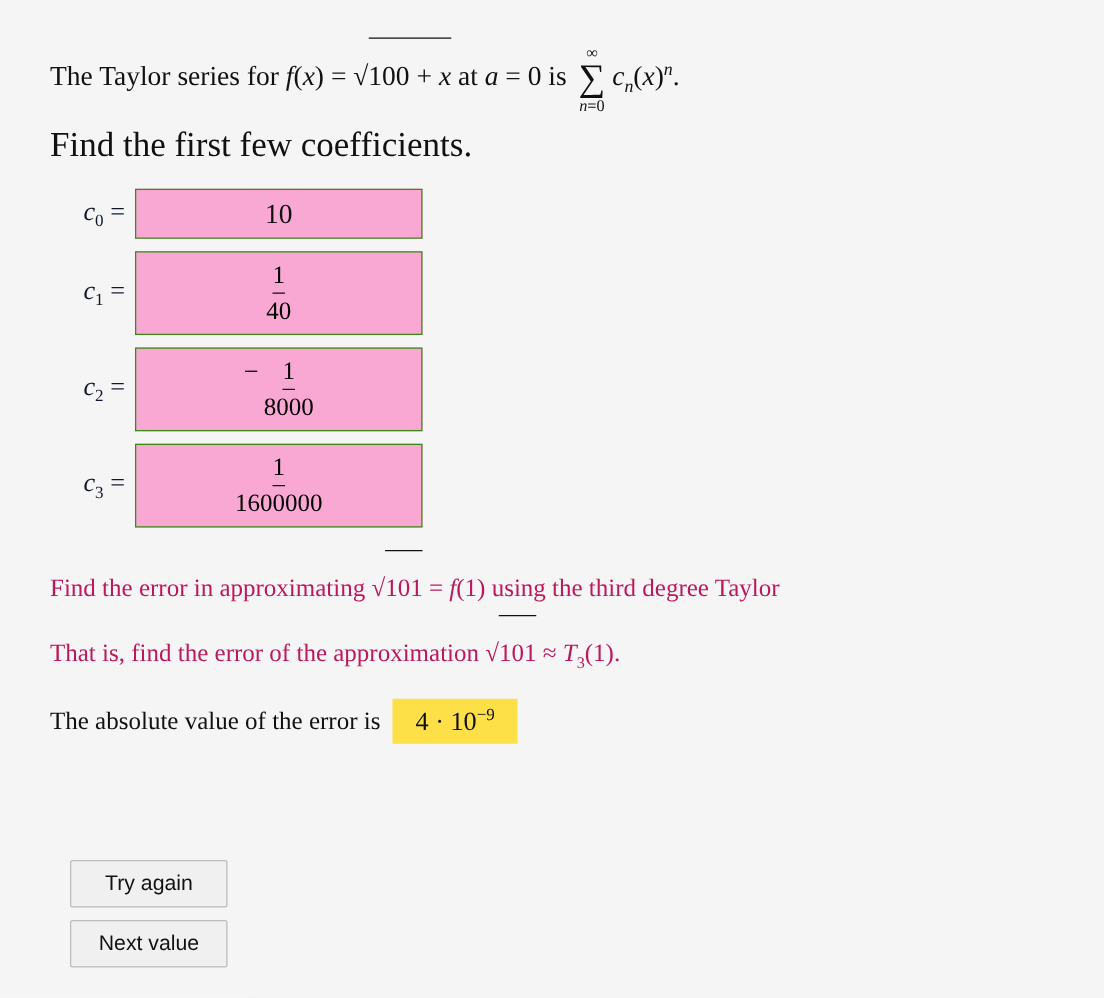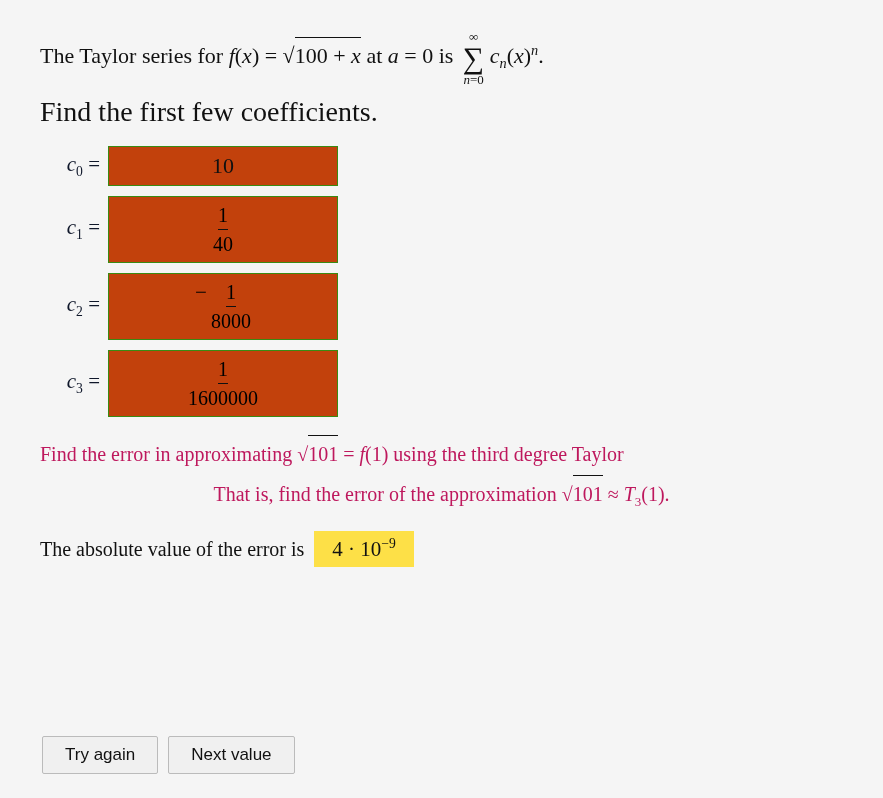--- a/index.html
+++ b/index.html
@@ -47,21 +47,21 @@
 
     .coeff-label {
       font-size: 21px;
       color: #0f172a;
       min-width: 60px;
       text-align: right;
       margin-right: 8px;
     }
 
     .coeff-box {
-      background: #c2410c;
+      background: #f9a8d4;
       border: 1.5px solid #3a8a12;
       min-width: 230px;
       padding: 6px 18px;
       display: flex;
       justify-content: center;
     }
 
     .coeff-value {
       font-size: 22px;
       color: #111;
@@ -115,21 +115,22 @@
       display: inline-flex;
       align-items: center;
     }
 
     .buttons-row {
       display: flex;
       gap: 10px;
       margin-top: 28px;
       position: absolute;
       bottom: 24px;
-      left: 42px;
+      left: 56px;
+      flex-direction: column;
     }
 
     .btn {
       background: #f0f0f0;
       border: 1.5px solid #bbb;
       padding: 8px 22px;
       font-size: 17px;
       cursor: pointer;
       font-family: Arial, sans-serif;
       color: #111;
@@ -171,21 +172,21 @@
       line-height: 1;
     }
 
     .overline-container {
       display: inline-block;
       position: relative;
     }
     .overline-container .overlined {
       border-top: 1.5px solid #111;
       display: inline-block;
-      padding-top: 1px;
+      padding-top: 13px;
     }
 
     .negative-sign {
       font-size: 21px;
     }
   </style>
 </head>
 <body>
 
 <div class="card">
@@ -257,21 +258,21 @@
     </div>
 
   </div>
 
   <div class="error-section">
     <p>
       Find the error in approximating 
       <span class="overline-container"><span style="font-size:1em;">√</span><span class="overlined">101</span></span>
       = <em>f</em>(1) using the third degree Taylor
     </p>
-    <p style="margin-top:4px;text-align:center;">
+    <p style="margin-top:4px;">
       That is, find the error of the approximation 
       <span class="overline-container"><span>√</span><span class="overlined">101</span></span>
       ≈ <em>T</em><sub>3</sub>(1).
     </p>
   </div>
 
   <div class="abs-error-line">
     <span>The absolute value of the error is</span>
     <div class="answer-box">
       <span>4 · 10<sup>−9</sup></span>

